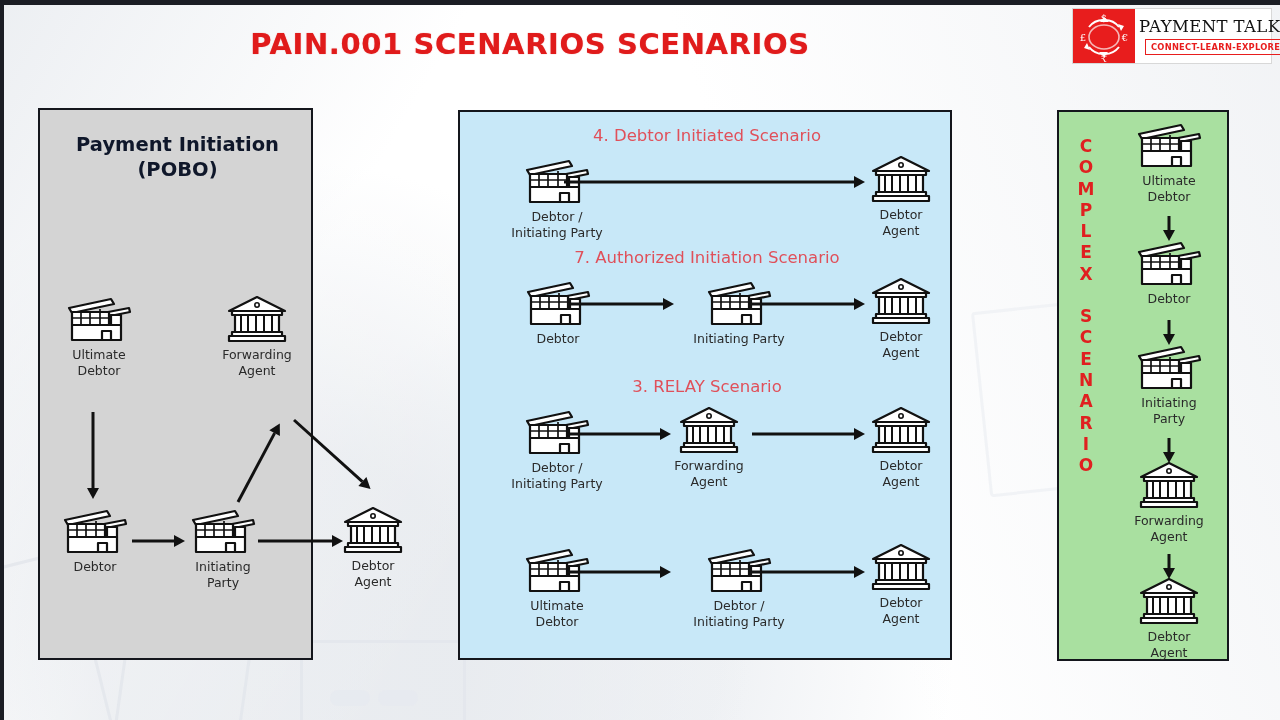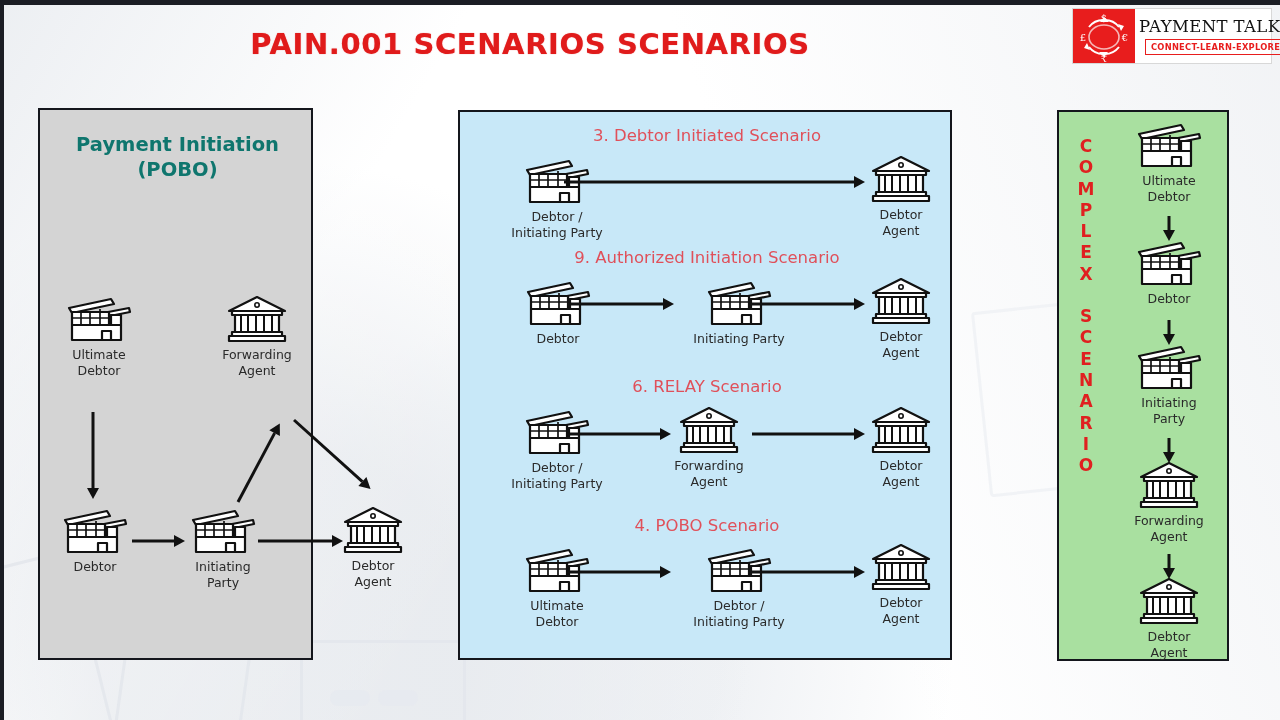--- a/index.html
+++ b/index.html
@@ -41,21 +41,21 @@
   #logo-sub{font-size:8.3px;font-weight:bold;color:#e81d1d;letter-spacing:.3px;border:1px solid #e81d1d;
             padding:2px 5px;white-space:nowrap;}
 
   
   .panel{position:absolute;box-sizing:border-box;border:2px solid #14161c;}
   #panel-pain{left:38px;top:108px;width:275px;height:552px;background:#d4d4d4;}
   #panel-scen{left:458px;top:110px;width:494px;height:550px;background:#c8e8f8;}
   #panel-complex{left:1057px;top:110px;width:172px;height:551px;background:#a9e0a0;}
 
   #pain-title{position:absolute;left:0;top:22px;width:275px;text-align:center;
-    color:#0f766e;font-weight:bold;font-size:19.5px;line-height:25px;font-family:"DejaVu Sans",sans-serif;}
+    color:#0f172a;font-weight:bold;font-size:19.5px;line-height:25px;font-family:"DejaVu Sans",sans-serif;}
 
   
   .node{position:absolute;display:flex;flex-direction:column;align-items:center;}
   .node .cap{margin-top:3px;text-align:center;color:#2a2a2a;font-size:12.5px;line-height:15.5px;
              font-family:"DejaVu Sans",sans-serif;white-space:nowrap;}
   .ico{display:block;}
 
   
   .arrow{position:absolute;transform-origin:0 50%;height:0;}
   .arrow .shaft{position:absolute;left:0;top:0;height:3px;background:#111;transform:translateY(-50%);}
@@ -246,21 +246,21 @@
     <div class="shaft" style="width:74px;"></div>
       <div class="head" style="left:74px;"></div>
   </div>
   <div class="arrow" style="left:294px;top:420px;transform:rotate(42deg);">
     <div class="shaft" style="width:92px;"></div>
       <div class="head" style="left:92px;"></div>
   </div>
 
   <div class="panel" id="panel-scen">
 
-    <div class="scen-title" style="top:14px;">3. Debtor Initiated Scenario</div>
+    <div class="scen-title" style="top:14px;">4. Debtor Initiated Scenario</div>
     <div class="node" style="left:33px;top:46px;width:128px;">
       <svg class="ico" width="66" height="48" viewBox="0 0 66 48">
         <g fill="#ffffff" stroke="#111" stroke-width="2.2" stroke-linejoin="round">
           <polygon points="3,12 45,3 48,8 6,17"></polygon>
             <polygon points="42,16 63,12 64,16 44,20"></polygon>
           <rect x="6" y="16" width="37" height="13"></rect>
             <rect x="45" y="19" width="10" height="10"></rect>
           <rect x="6" y="29" width="49" height="15"></rect>
             <rect x="36" y="35" width="9" height="9"></rect>
         </g>
@@ -295,21 +295,21 @@
             <line x1="30" y1="22" x2="30" y2="37"></line>
             <line x1="38" y1="22" x2="38" y2="37"></line>
             <line x1="46" y1="22" x2="46" y2="37"></line>
           </g>
       </svg>
       <div class="cap">
         <span>Debtor</span><br><span>Agent</span>
       </div>
     </div>
 
-    <div class="scen-title" style="top:136px;">9. Authorized Initiation Scenario</div>
+    <div class="scen-title" style="top:136px;">7. Authorized Initiation Scenario</div>
     <div class="node" style="left:33px;top:168px;width:130px;">
       <svg class="ico" width="66" height="48" viewBox="0 0 66 48">
         <g fill="#ffffff" stroke="#111" stroke-width="2.2" stroke-linejoin="round">
           <polygon points="3,12 45,3 48,8 6,17"></polygon>
             <polygon points="42,16 63,12 64,16 44,20"></polygon>
           <rect x="6" y="16" width="37" height="13"></rect>
             <rect x="45" y="19" width="10" height="10"></rect>
           <rect x="6" y="29" width="49" height="15"></rect>
             <rect x="36" y="35" width="9" height="9"></rect>
         </g>
@@ -369,21 +369,21 @@
             <line x1="30" y1="22" x2="30" y2="37"></line>
             <line x1="38" y1="22" x2="38" y2="37"></line>
             <line x1="46" y1="22" x2="46" y2="37"></line>
           </g>
       </svg>
       <div class="cap">
         <span>Debtor</span><br><span>Agent</span>
       </div>
     </div>
 
-    <div class="scen-title" style="top:265px;">6. RELAY Scenario</div>
+    <div class="scen-title" style="top:265px;">3. RELAY Scenario</div>
     <div class="node" style="left:33px;top:297px;width:128px;">
       <svg class="ico" width="66" height="48" viewBox="0 0 66 48">
         <g fill="#ffffff" stroke="#111" stroke-width="2.2" stroke-linejoin="round">
           <polygon points="3,12 45,3 48,8 6,17"></polygon>
             <polygon points="42,16 63,12 64,16 44,20"></polygon>
           <rect x="6" y="16" width="37" height="13"></rect>
             <rect x="45" y="19" width="10" height="10"></rect>
           <rect x="6" y="29" width="49" height="15"></rect>
             <rect x="36" y="35" width="9" height="9"></rect>
         </g>
@@ -444,21 +444,20 @@
             <line x1="30" y1="22" x2="30" y2="37"></line>
             <line x1="38" y1="22" x2="38" y2="37"></line>
             <line x1="46" y1="22" x2="46" y2="37"></line>
           </g>
       </svg>
       <div class="cap">
         <span>Debtor</span><br><span>Agent</span>
       </div>
     </div>
 
-    <div class="scen-title" style="top:404px;">4. POBO Scenario</div>
     <div class="node" style="left:33px;top:435px;width:128px;">
       <svg class="ico" width="66" height="48" viewBox="0 0 66 48">
         <g fill="#ffffff" stroke="#111" stroke-width="2.2" stroke-linejoin="round">
           <polygon points="3,12 45,3 48,8 6,17"></polygon>
             <polygon points="42,16 63,12 64,16 44,20"></polygon>
           <rect x="6" y="16" width="37" height="13"></rect>
             <rect x="45" y="19" width="10" height="10"></rect>
           <rect x="6" y="29" width="49" height="15"></rect>
             <rect x="36" y="35" width="9" height="9"></rect>
         </g>

